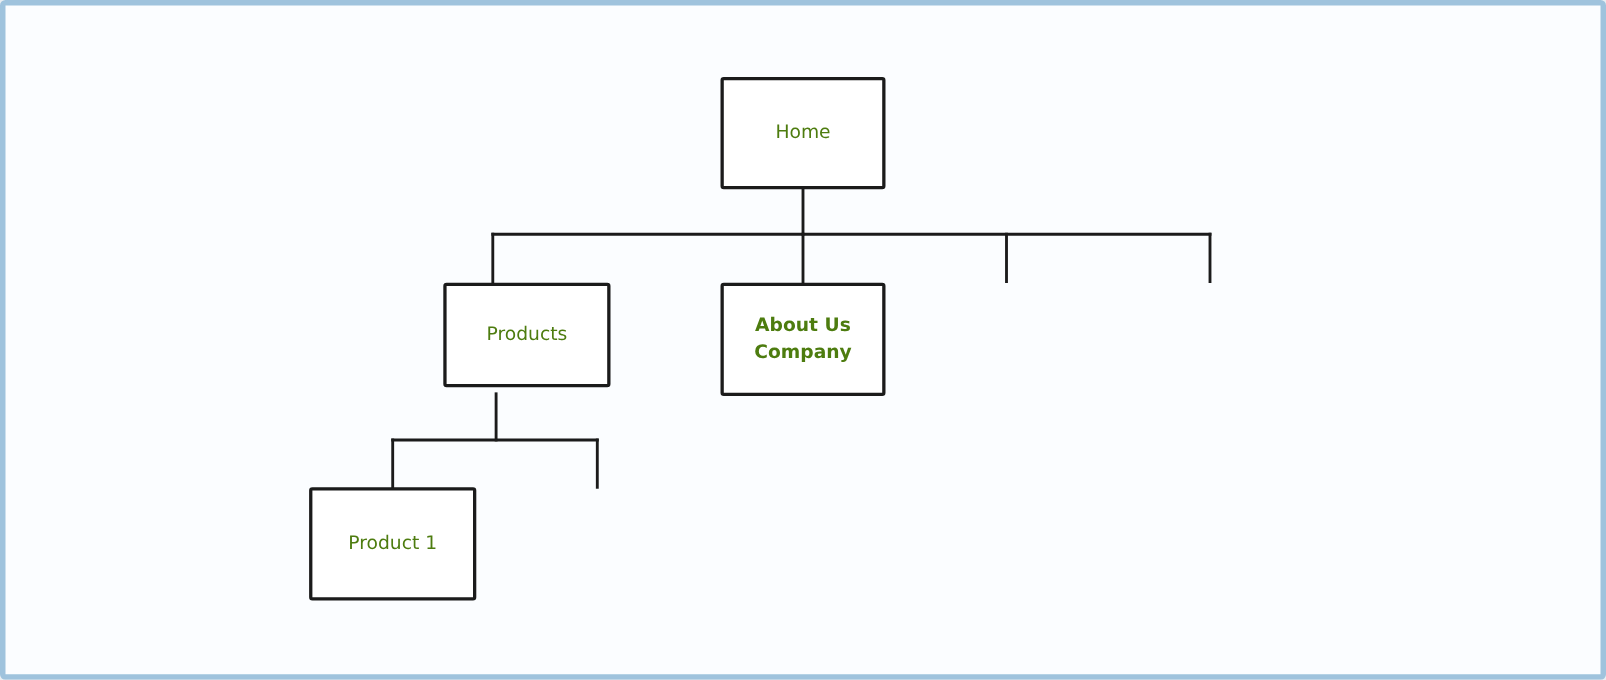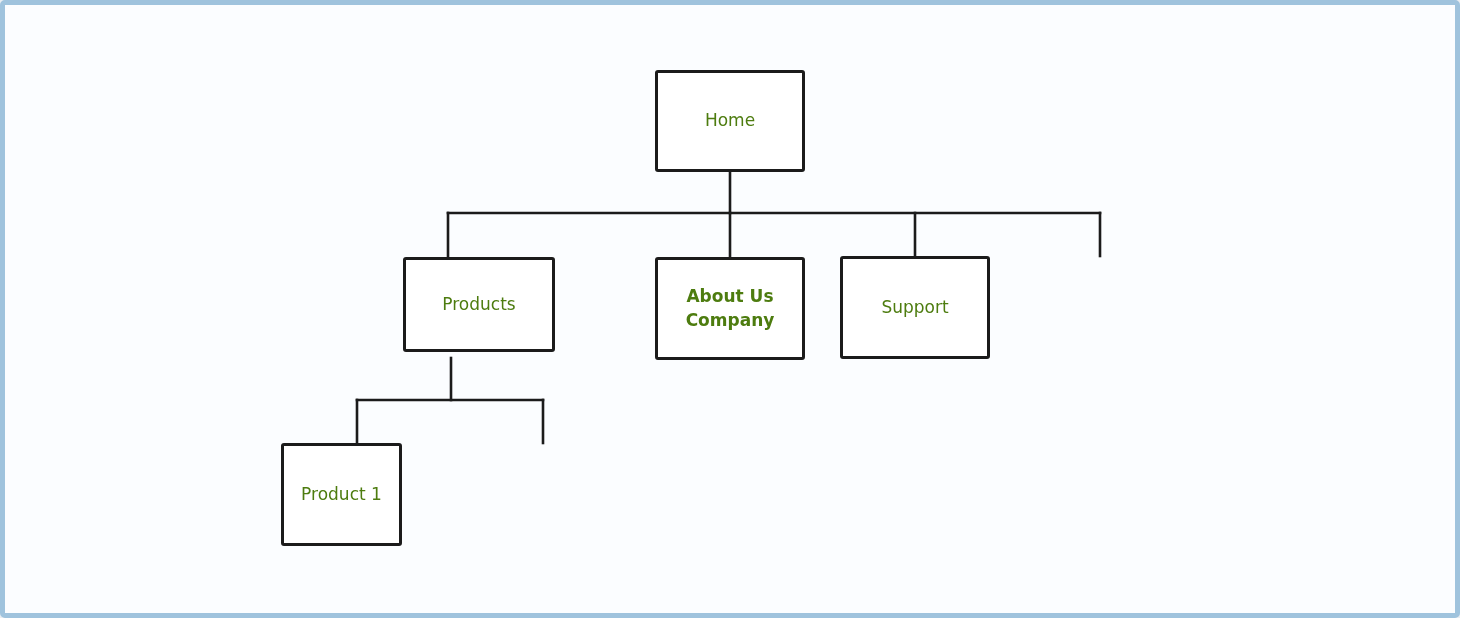--- a/index.html
+++ b/index.html
@@ -42,21 +42,21 @@
     padding: 6px 12px;
     cursor: pointer;
   }
   .node-label { pointer-events: none; }
   
   #node-home      { left: 650px; top: 65px;  width: 150px; height: 102px; }
   #node-products  { left: 370px; top: 252px; width: 152px; height: 95px; margin-left: 28px; }
   #node-about     { left: 650px; top: 252px; width: 150px; height: 103px; font-weight: bold; }
   #node-support   { left: 835px; top: 251px; width: 150px; height: 103px; }
   #node-blog      { left: 1020px; top: 251px; width: 153px; height: 104px; }
-  #node-product1  { left: 276px; top: 438px; width: 121px; height: 103px; }
+  #node-product1  { left: 276px; top: 438px; width: 152px; height: 103px; }
   #node-product2  { left: 462px; top: 438px; width: 153px; height: 103px; }
 </style>
 </head>
 <body>
 
 <div class="canvas">
 
   <svg class="edges-svg" viewBox="0 0 1450 608" xmlns="http://www.w3.org/2000/svg" stroke="#1b1b1b" stroke-width="2.6" fill="none" stroke-linecap="square">
 
     <line x1="725" y1="167" x2="725" y2="208"></line>
@@ -81,23 +81,20 @@
   </div>
 
   <div class="node" id="node-products">
     <span class="node-label">Products</span>
   </div>
 
   <div class="node" id="node-about">
     <span class="node-label">About Us Company</span>
   </div>
 
-  <div class="node" id="node-support">
-    <span class="node-label">Support</span>
-  </div>
 
 
   <div class="node" id="node-product1">
     <span class="node-label">Product 1</span>
   </div>
 
 
 </div>
 
 </body></html>

